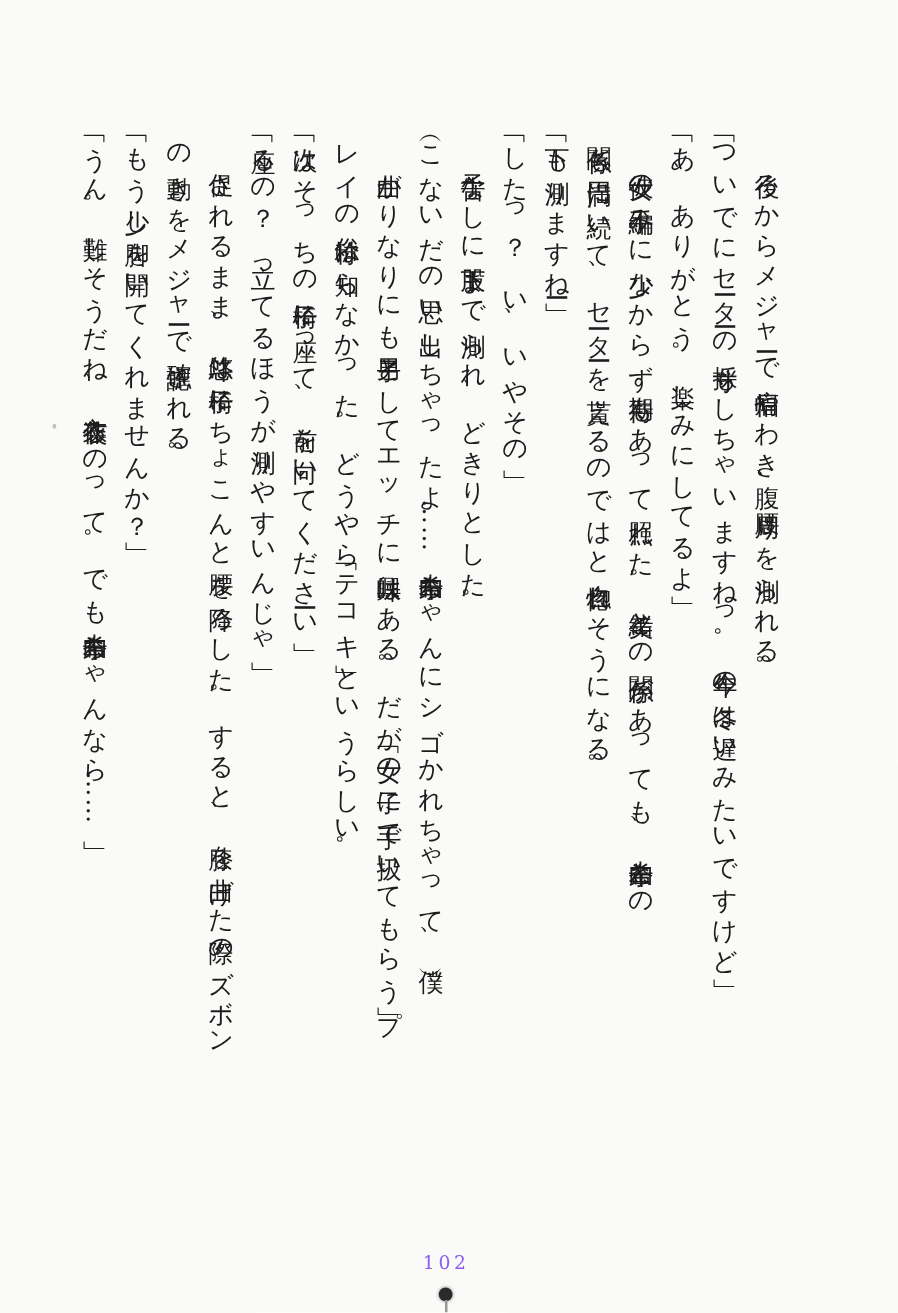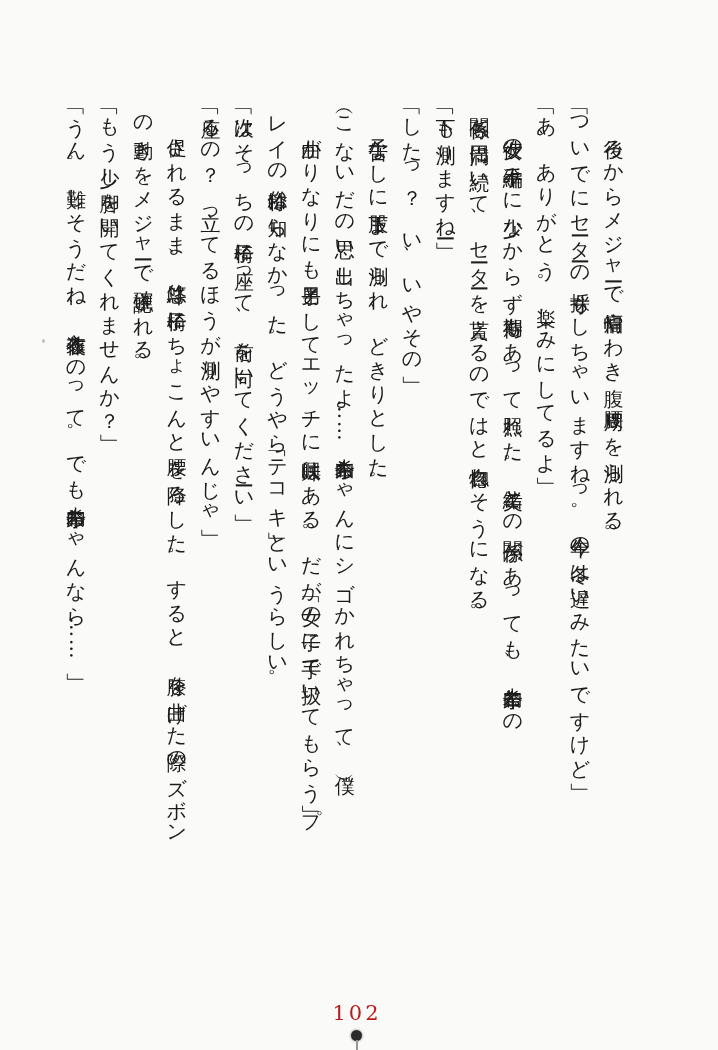--- a/index.html
+++ b/index.html
@@ -35,23 +35,23 @@
     margin: 0;
     padding: 0;
   }
   .page-number {
     position: absolute;
     top: 1001px;
     left: 0;
     width: 714px;
     text-align: center;
     font-family: "DejaVu Serif", "Liberation Serif", serif;
-    font-size: 21px;
+    font-size: 15px;
     letter-spacing: 3px;
-    color: #b91c1c;
+    color: #8b5cf6;
   }
   .binding-dot {
     position: absolute;
     left: 351px;
     top: 1030px;
     width: 11px;
     height: 11px;
     border-radius: 50%;
     background: #2a2a2a;
     box-shadow: 0 0 2px 1px rgba(80,80,80,0.35);

